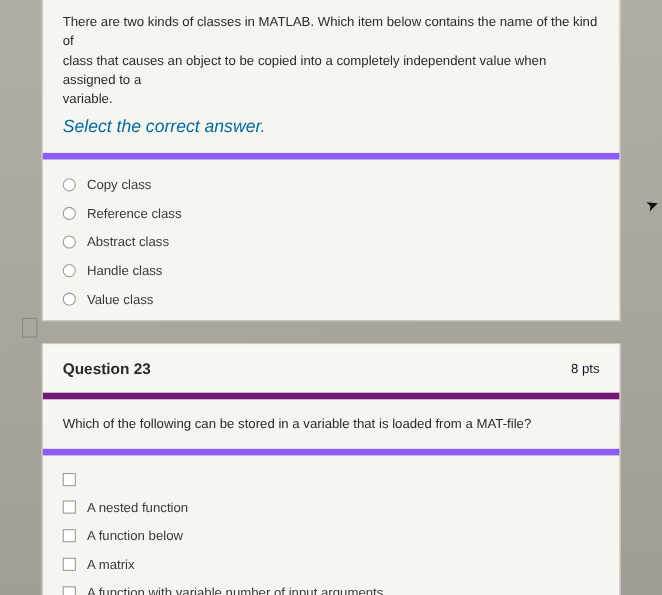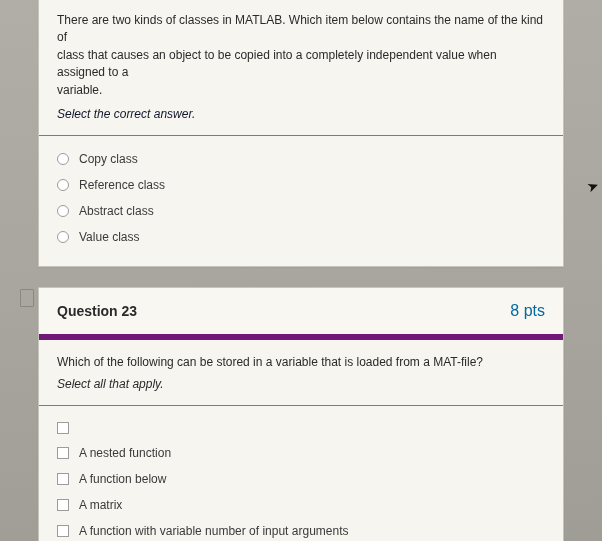--- a/index.html
+++ b/index.html
@@ -27,28 +27,28 @@
   .card + .card { margin-top: 20px; }
   .q1-body {
     padding: 12px 18px 14px 18px;
   }
   .qtext {
     font-size: 12px;
     color: #2a2a2a;
     line-height: 1.45;
   }
   .qtext-sel {
-    font-size: 12px;
-    color: #0f172a;
+    font-size: 16px;
+    color: #0369a1;
     font-style: italic;
     margin-top: 8px;
   }
   .options {
-    border-top: 1px solid #8b5cf6;
-    padding: 10px 0 16px 0;
+    border-top: 6px solid #8b5cf6;
+    padding: 10px 0 6px 0;
   }
   .option-row {
     display: flex;
     align-items: center;
     padding: 6px 18px;
     gap: 10px;
   }
   .radio {
     width: 12px;
     height: 12px;
@@ -75,22 +75,22 @@
     padding: 14px 18px;
     border-bottom: 6px solid #701a75;
     background: #f9f7f2;
   }
   .q-title {
     font-size: 14px;
     font-weight: 700;
     color: #2a2a2a;
   }
   .q-pts {
-    font-size: 16px;
-    color: #0369a1;
+    font-size: 12px;
+    color: #0f172a;
   }
   .q2-body {
     padding: 14px 18px;
   }
   .q2-sel {
     font-size: 12px;
     color: #2a2a2a;
     font-style: italic;
     margin-top: 6px;
   }
@@ -151,33 +151,36 @@
       <div class="option-row">
         <div class="radio"></div>
         <span class="opt-label">Reference class</span>
       </div>
       <div class="option-row">
         <div class="radio"></div>
         <span class="opt-label">Abstract class</span>
       </div>
       <div class="option-row">
         <div class="radio"></div>
+        <span class="opt-label">Handle class</span>
+      </div>
+      <div class="option-row">
+        <div class="radio"></div>
         <span class="opt-label">Value class</span>
       </div>
     </div>
   </div>
 
   <div class="card">
     <div class="q-header">
       <span class="q-title">Question 23</span>
       <span class="q-pts">8 pts</span>
     </div>
     <div class="q2-body">
       <div class="qtext">Which of the following can be stored in a variable that is loaded from a MAT-file?</div>
-      <div class="q2-sel">Select all that apply.</div>
     </div>
     <div class="options">
       <div class="option-row">
         <div class="checkbox"></div>
       </div>
       <div class="option-row">
         <div class="checkbox"></div>
         <span class="opt-label">A nested function</span>
       </div>
       <div class="option-row">

